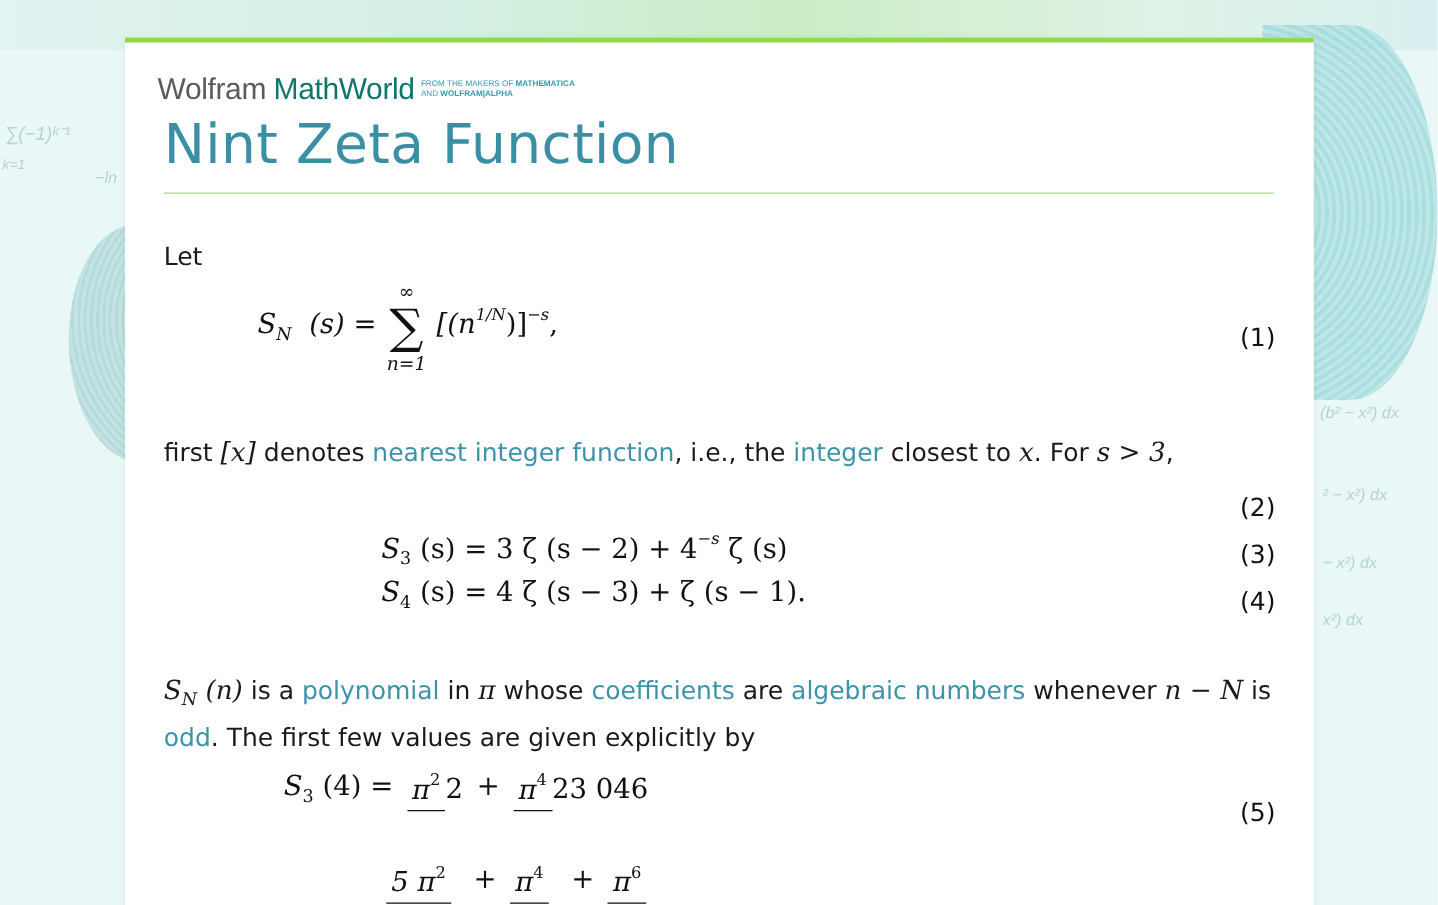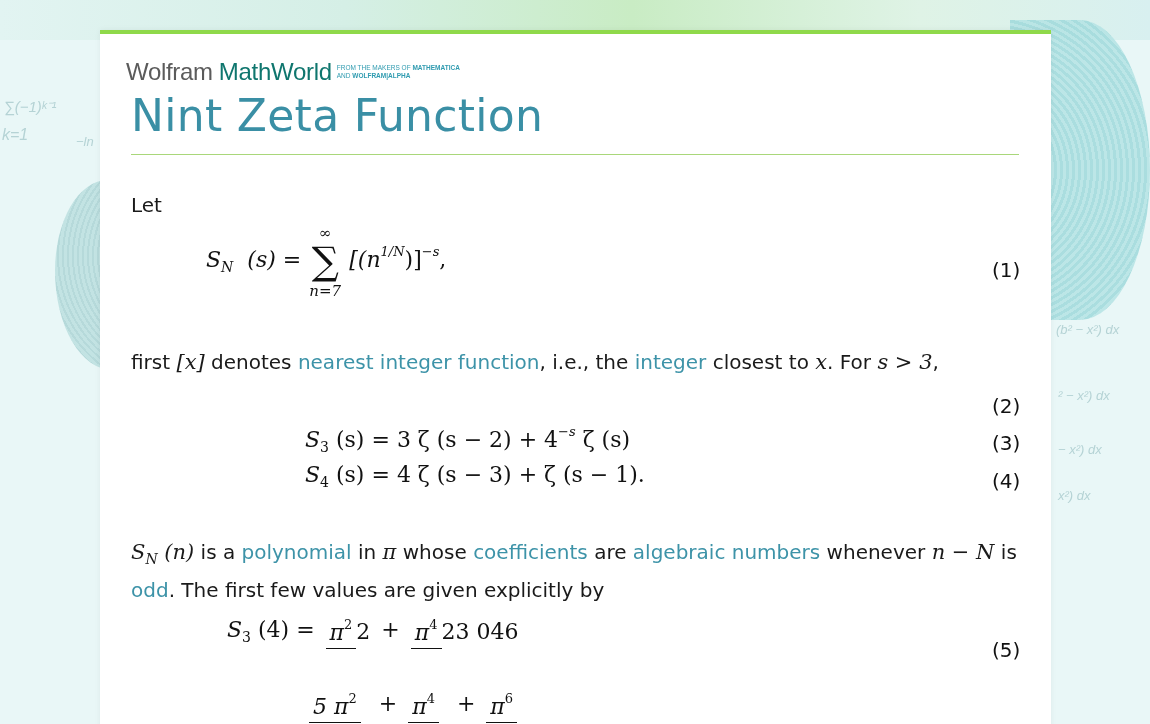--- a/index.html
+++ b/index.html
@@ -69,21 +69,21 @@
   </style>
 </head>
 <body>
 
 <div class="bg-top"></div>
 <div class="bg-deco-left"></div>
 <div class="bg-deco-right"></div>
 <div class="bg-formula" style="left:4px; top:96px; font-size:15px;">
   <span>∑(−1)ᵏ⁻¹</span>
 </div>
-<div class="bg-formula" style="left:2px; top:126px; font-size:16px;">k=1</div>
+<div class="bg-formula" style="left:2px; top:126px; font-size:11px;">k=1</div>
 <div class="bg-formula" style="left:76px; top:134px;">−ln</div>
 <div class="bg-formula" style="left:1056px; top:322px;">(b² − x²)  dx</div>
 <div class="bg-formula" style="left:1058px; top:388px;">² − x²)  dx</div>
 <div class="bg-formula" style="left:1058px; top:442px;">− x²)  dx</div>
 <div class="bg-formula" style="left:1058px; top:488px;">x²)  dx</div>
 
 <div class="page">
 
   <div class="brand">
     <span class="brand-wolfram">Wolfram</span>
@@ -98,21 +98,21 @@
   <div class="title-rule"></div>
 
   <div class="para" style="top:140px;">Let</div>
 
   <div class="eq" style="left:106px; top:208px;">
     <i>S</i><span class="sub"><i>N</i></span>
     <span>&nbsp;</span><i>(s) =</i>
     <span class="sum">
       <span class="up">∞</span>
       <span class="sig">∑</span>
-      <span class="lo">n=7</span>
+      <span class="lo">n=1</span>
     </span>
     <i>[(n</i><span class="sup"><i>1/N</i></span><span>)]</span><span class="sup"><i>−s</i></span><span>,</span>
   </div>
   <div class="eqnum" style="top:224px;">(1)</div>
 
   <div class="para" style="top:297px;">
     <span>first </span><span class="m">[x]</span><span> denotes </span><a href="#">nearest integer function</a><span>, i.e., the </span><a href="#">integer</a><span> closest to </span><span class="m">x</span><span>. For </span><span class="m">s &gt; 3</span><span>,</span>
   </div>
 
   <div class="eqnum" style="top:360px;">(2)</div>

